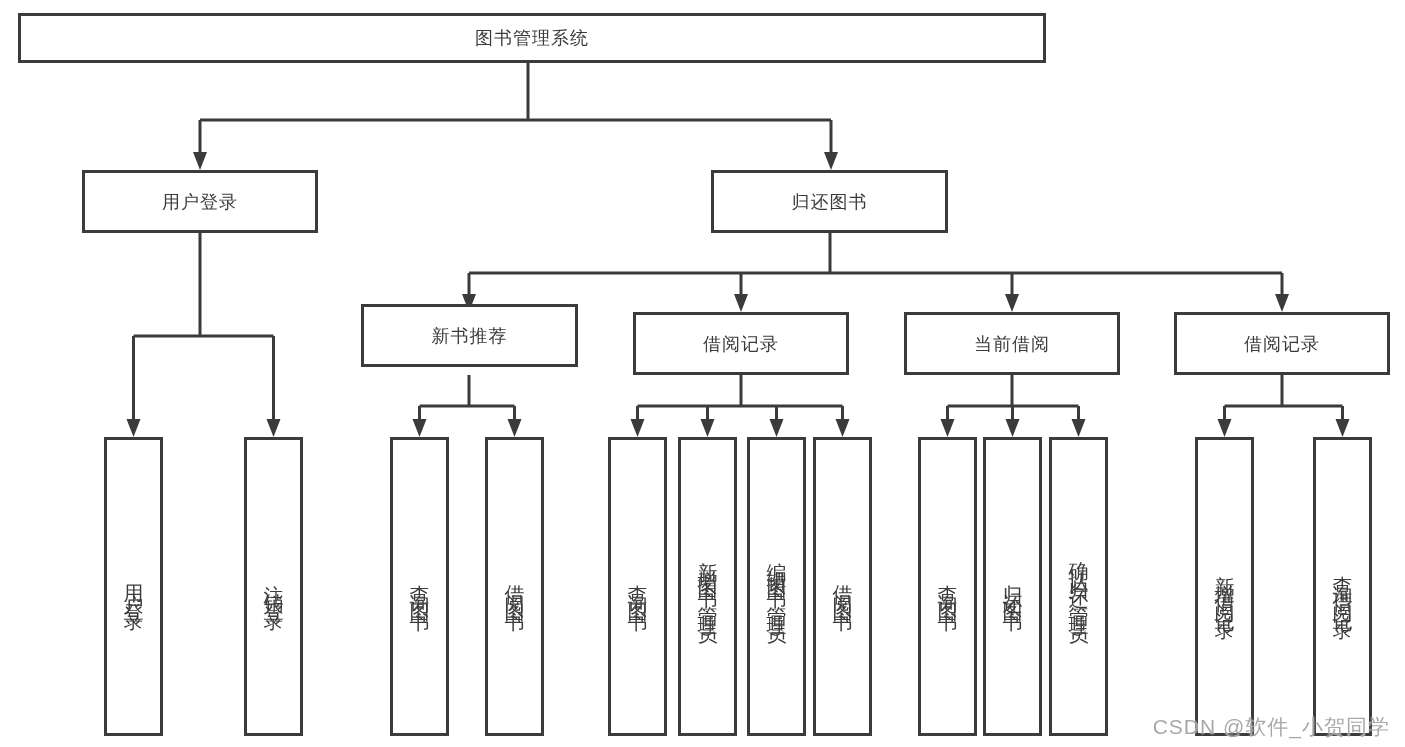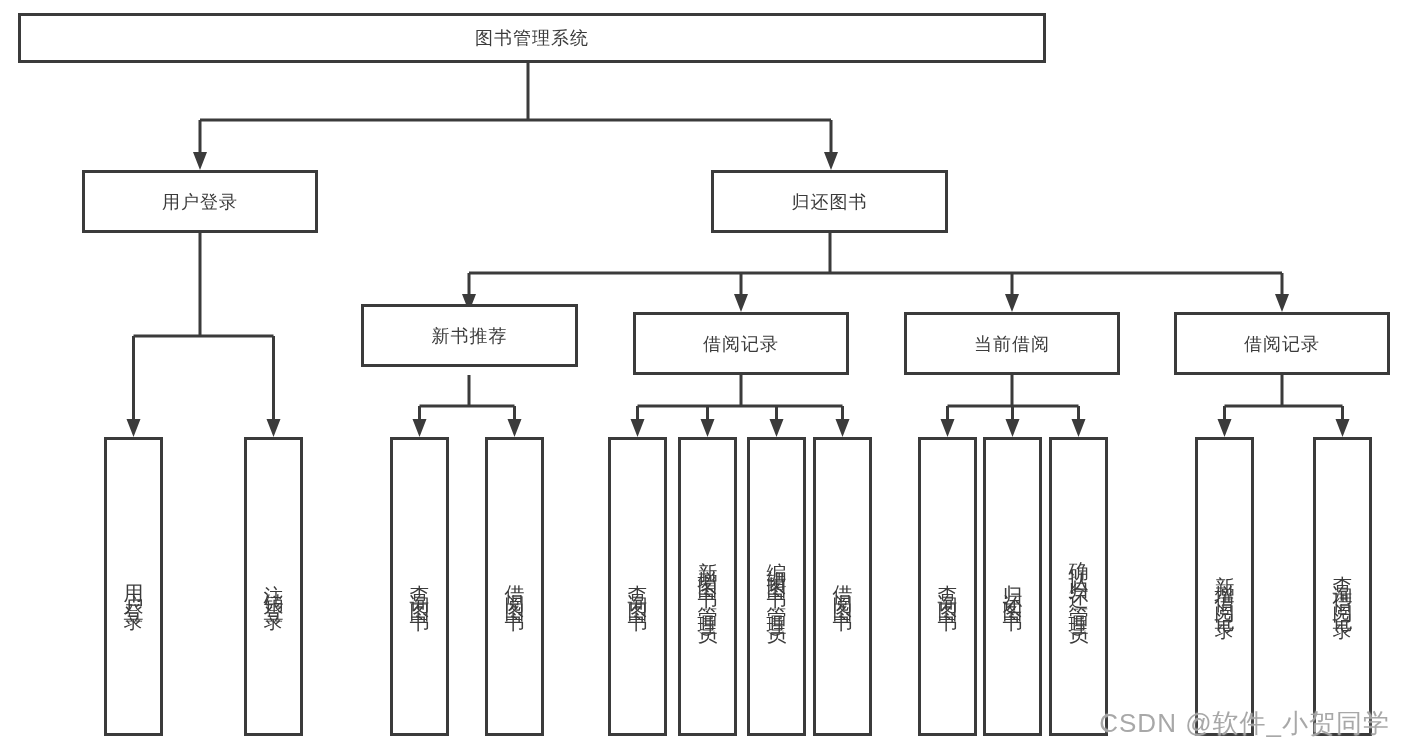--- a/index.html
+++ b/index.html
@@ -29,21 +29,21 @@
     text-orientation:mixed;
     letter-spacing:9px;
     line-height:1.15;
     white-space:nowrap;
   }
   .watermark{
     position:absolute;
     right:8px;
     bottom:6px;
     z-index:3;
-    font-size:26px;
+    font-size:21px;
     color:rgba(158,158,158,0.9);
     text-shadow:0 0 2px #ffffff;
     letter-spacing:1px;
     white-space:nowrap;
     text-align:right;
   }
 </style>
 </head>
 <body>
 

